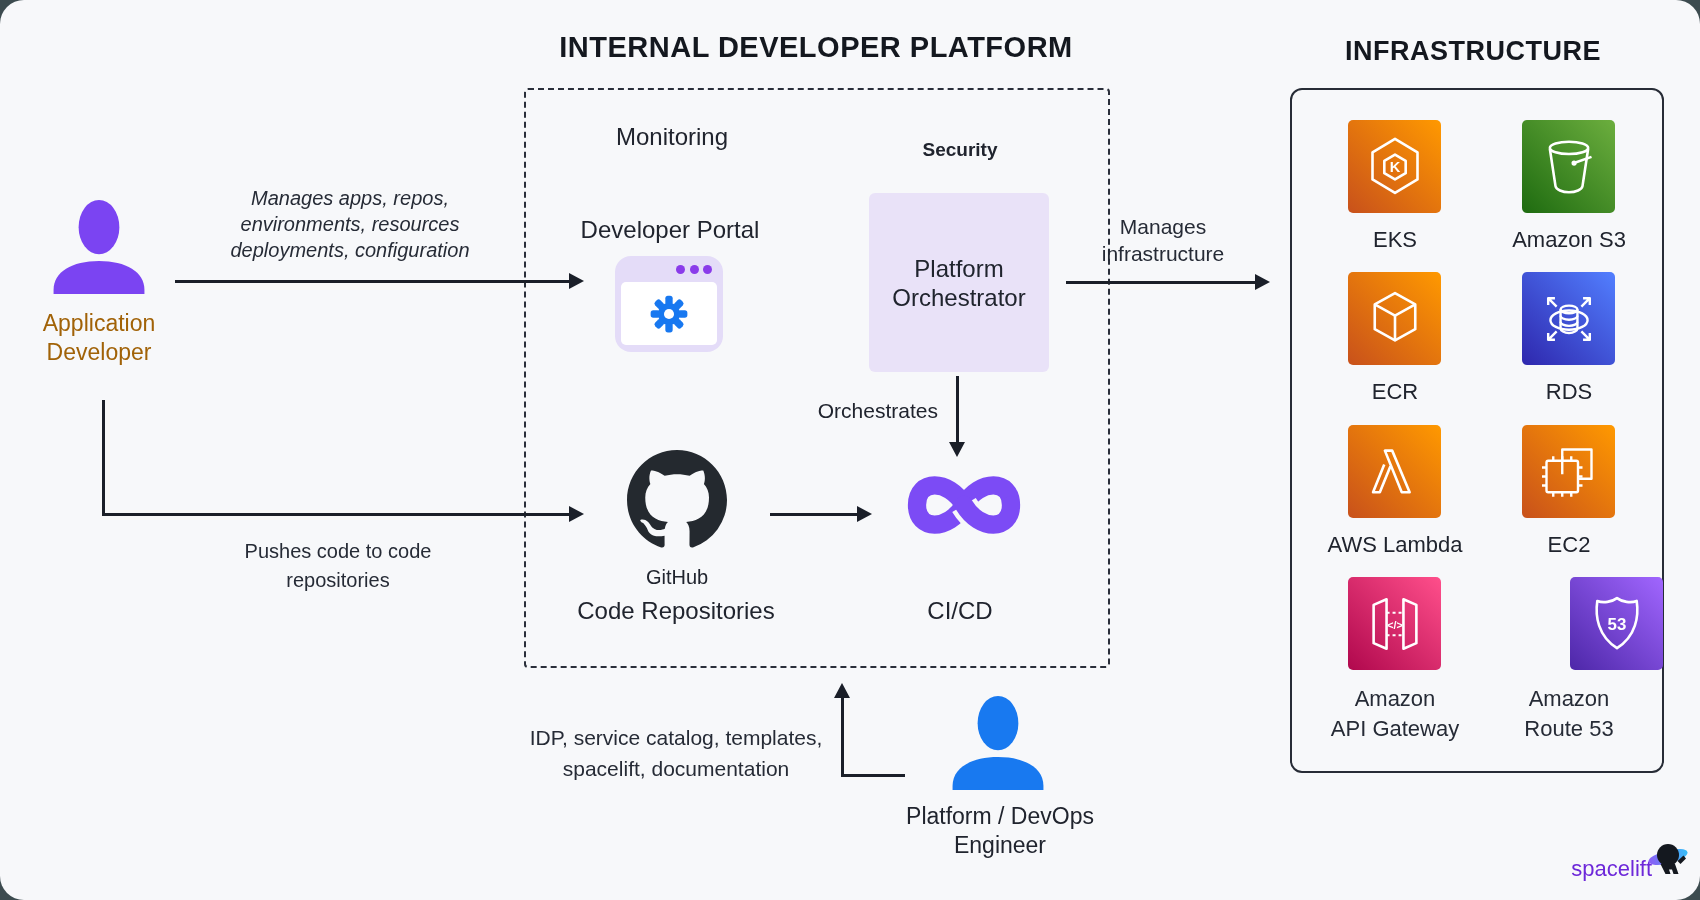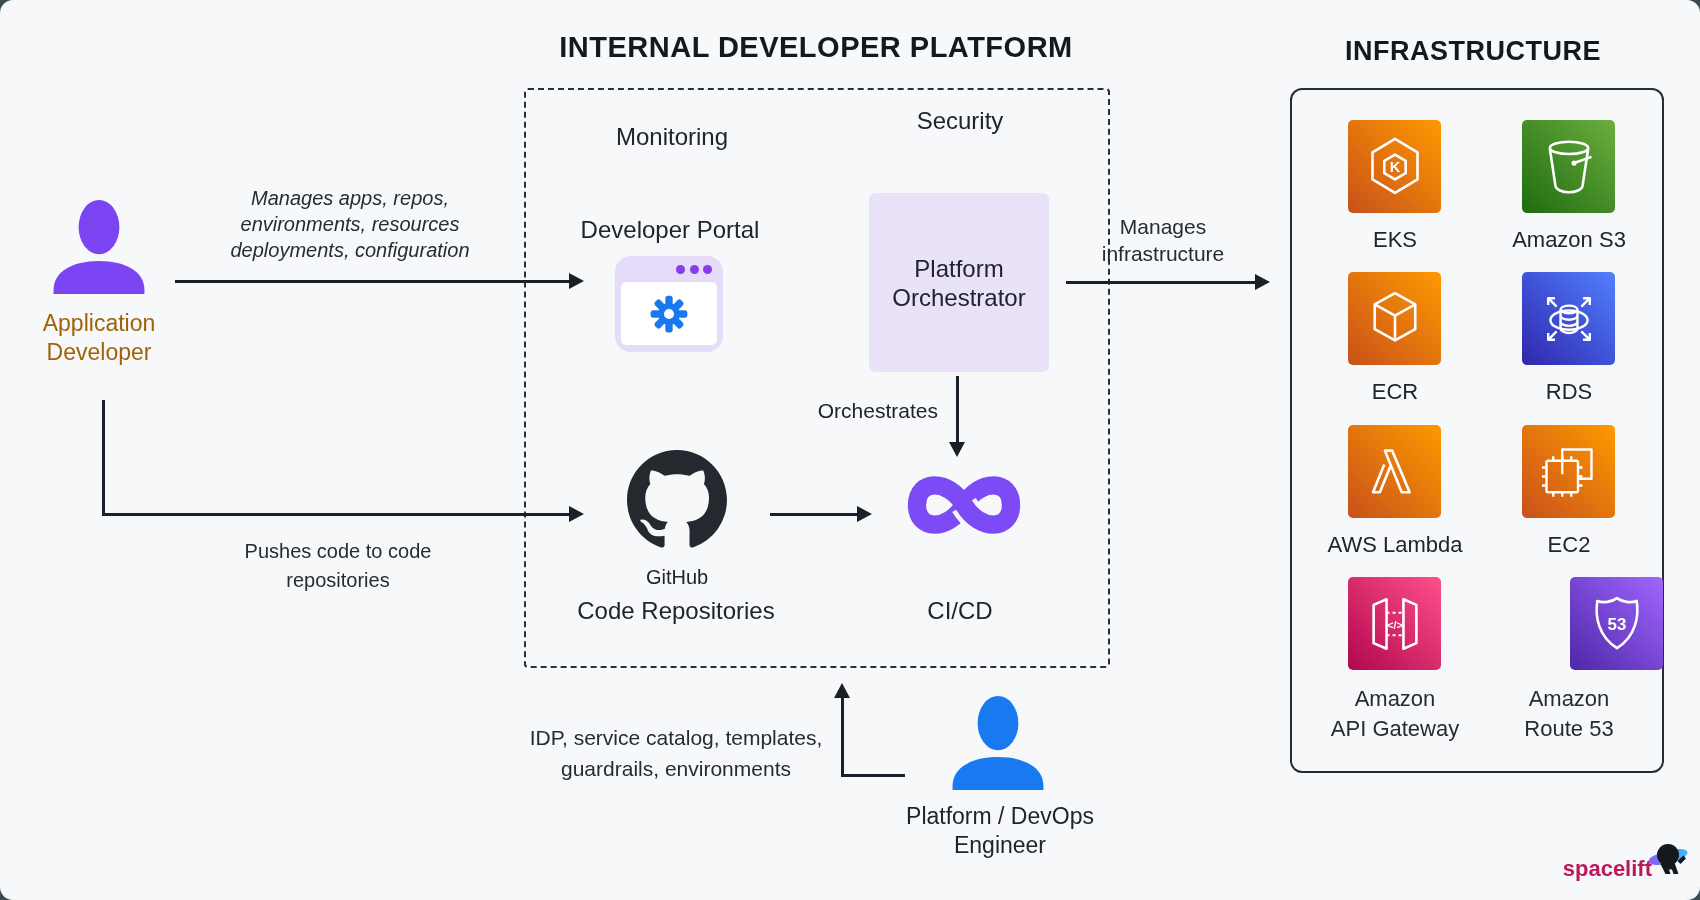--- a/index.html
+++ b/index.html
@@ -1,16 +1,16 @@
 <!DOCTYPE html>
 <html><head>
 <meta charset="utf-8">
 <style>
   html,body{margin:0;padding:0;background:#3C4B4F;font-family:"Liberation Sans",sans-serif;}
-  .canvas{position:relative;width:1700px;height:900px;background:#F7F8FA;border-radius:13px;overflow:hidden;color:#20242E;}
+  .canvas{position:relative;width:1700px;height:900px;background:#F7F8FA;border-radius:24px;overflow:hidden;color:#20242E;}
   .txt{position:absolute;transform:translate(-50%,-50%);text-align:center;white-space:nowrap;color:#20242E;}
   .heading{font-weight:700;color:#14181F;letter-spacing:.5px;}
   .lines{position:absolute;transform:translateX(-50%);text-align:center;white-space:nowrap;color:#262B36;}
   
   .seg{position:absolute;background:#1A1F29;}
   .h{height:3px;} .v{width:3px;}
   .ah-right{position:absolute;width:0;height:0;border-left:15px solid #1A1F29;border-top:8.5px solid transparent;border-bottom:8.5px solid transparent;}
   .ah-down{position:absolute;width:0;height:0;border-top:15px solid #1A1F29;border-left:8.5px solid transparent;border-right:8.5px solid transparent;}
   .ah-up{position:absolute;width:0;height:0;border-bottom:15px solid #1A1F29;border-left:8.5px solid transparent;border-right:8.5px solid transparent;}
   
@@ -70,21 +70,21 @@
     <div class="seg h" style="left:102px;top:513px;width:468px;"></div>
     <div class="ah-right" style="left:569px;top:506px;"></div>
   </div>
 
   <div class="lines" style="left:338px;top:537px;font-size:20px;line-height:29px;">
     <div>Pushes code to code</div>
     <div>repositories</div>
   </div>
 
   <div class="txt" style="left:672px;top:137px;font-size:24px;">Monitoring</div>
-  <div class="txt" style="left:960px;top:121px;font-size:24px;">Security</div>
+  <div class="txt" style="left:960px;top:150px;font-size:19px;font-weight:bold;">Security</div>
 
   <div class="txt" style="left:670px;top:230px;font-size:24px;">Developer Portal</div>
   <div class="portal">
     <div class="dots">
         <div class="dot"></div>
         <div class="dot"></div>
         <div class="dot"></div>
       </div>
     <div class="panel">
       <svg width="42" height="42" viewBox="0 0 40 40">
@@ -229,39 +229,39 @@
       <text x="32" y="37.5" text-anchor="middle" font-size="15" font-weight="bold" fill="#fff" stroke="none" font-family="Liberation Sans, sans-serif">53</text>
     </svg>
   </div>
   <div class="lines" style="left:1569px;top:684px;font-size:22px;line-height:30px;">
     <div>Amazon</div>
     <div>Route 53</div>
   </div>
 
   <div class="lines" style="left:676px;top:722px;font-size:21px;line-height:31px;">
     <div>IDP, service catalog, templates,</div>
-    <div>guardrails, environments</div>
+    <div>spacelift, documentation</div>
   </div>
 
   <div>
     <div class="seg h" style="left:841px;top:774px;width:64px;"></div>
     <div class="seg v" style="left:841px;top:697px;height:80px;"></div>
     <div class="ah-up" style="left:834px;top:683px;"></div>
   </div>
 
   <svg style="position:absolute;left:951px;top:696px;" width="94" height="94" viewBox="0 0 90 90">
     <ellipse cx="45" cy="26" rx="19.5" ry="26" fill="#1879F0"></ellipse>
     <path d="M1.5 90 L1.5 86 C1.5 69 19 58.5 45 58.5 C71 58.5 88.5 69 88.5 86 L88.5 90 Z" fill="#1879F0"></path>
   </svg>
   <div class="lines" style="left:1000px;top:802px;font-size:23px;line-height:29px;color:#20242E;">
     <div>Platform / DevOps</div>
     <div>Engineer</div>
   </div>
 
-  <div class="txt" style="left:1652px;top:869px;transform:translate(-100%,-50%);font-size:22px;font-weight:700;color:#be185d;">spacelift</div>
+  <div class="txt" style="left:1652px;top:869px;transform:translate(-100%,-50%);font-size:22px;font-weight:400;color:#6d28d9;">spacelift</div>
   <svg style="position:absolute;left:1645px;top:840px;" width="46" height="44" viewBox="0 0 46 44">
     <defs>
       <linearGradient id="ringGrad" x1="0" y1="0" x2="1" y2="0">
         <stop offset="0" stop-color="#8B5CF6"></stop>
           <stop offset="1" stop-color="#38BDF8"></stop>
       </linearGradient>
     </defs>
     <ellipse cx="23" cy="17" rx="20" ry="6.5" fill="url(#ringGrad)" transform="rotate(-14 23 17)"></ellipse>
     <circle cx="23" cy="15" r="11" fill="#14181F"></circle>
     <path d="M15.5 24 H30 L33.5 34 H28.5 L27 29.5 H24 L25.5 34 H20.5 Z" fill="#14181F"></path>

